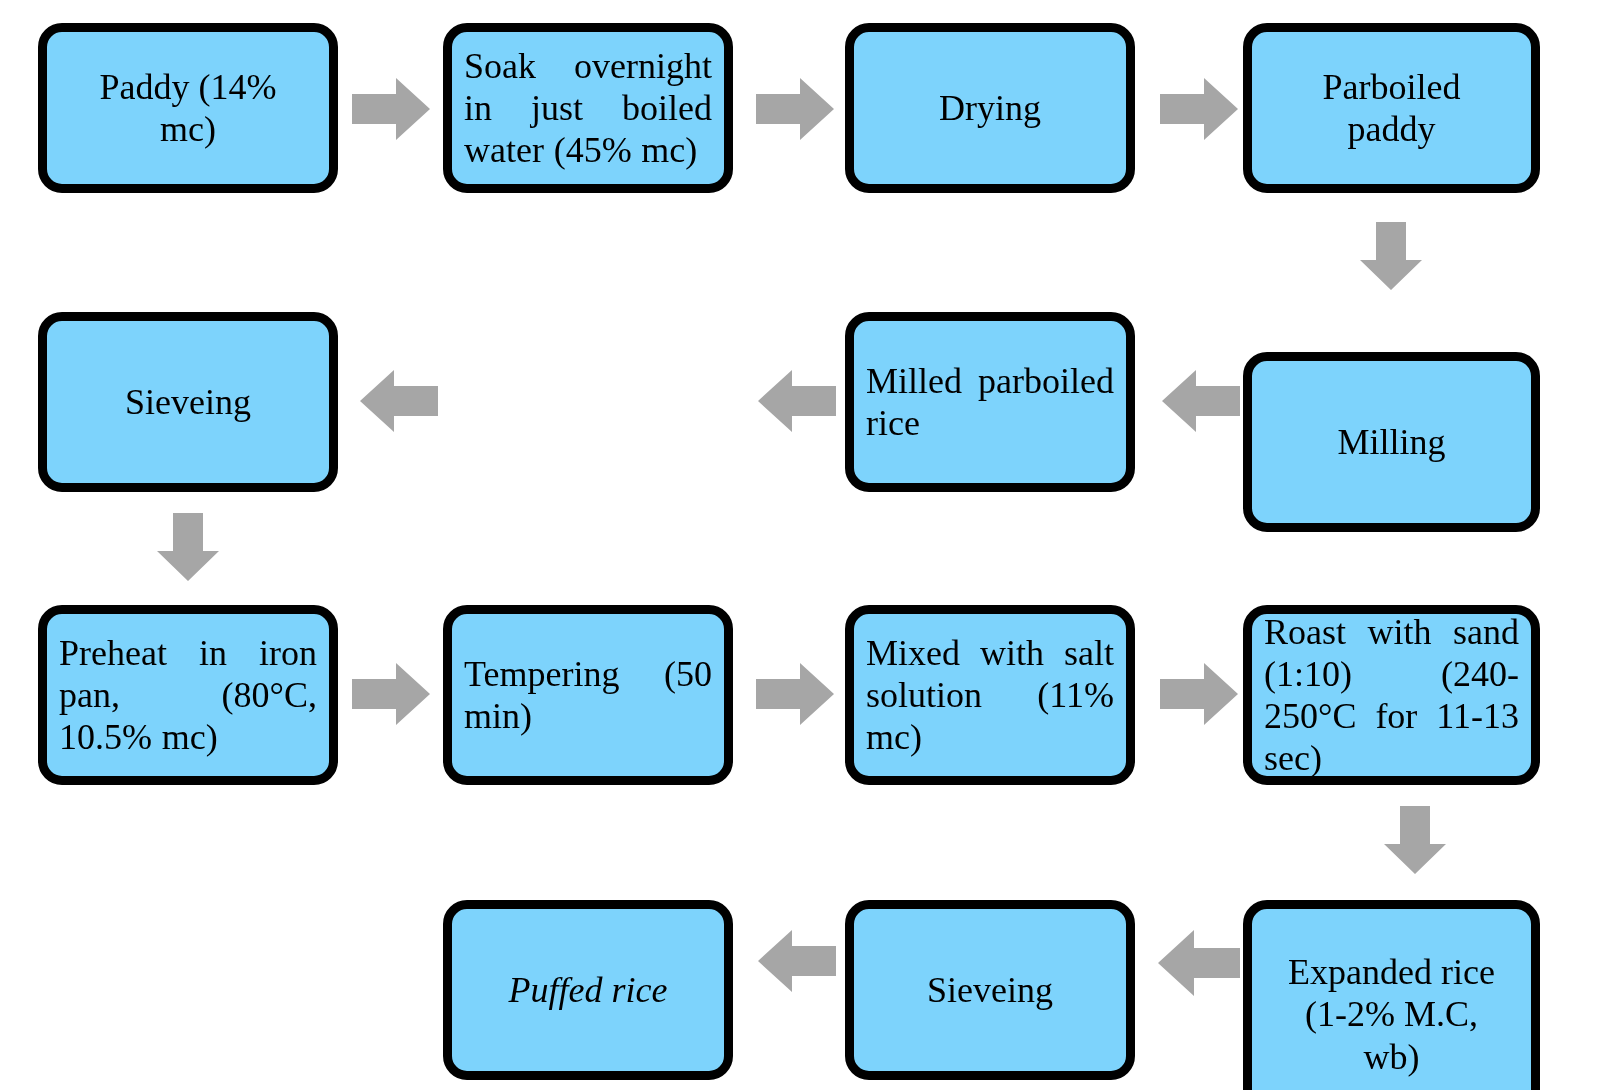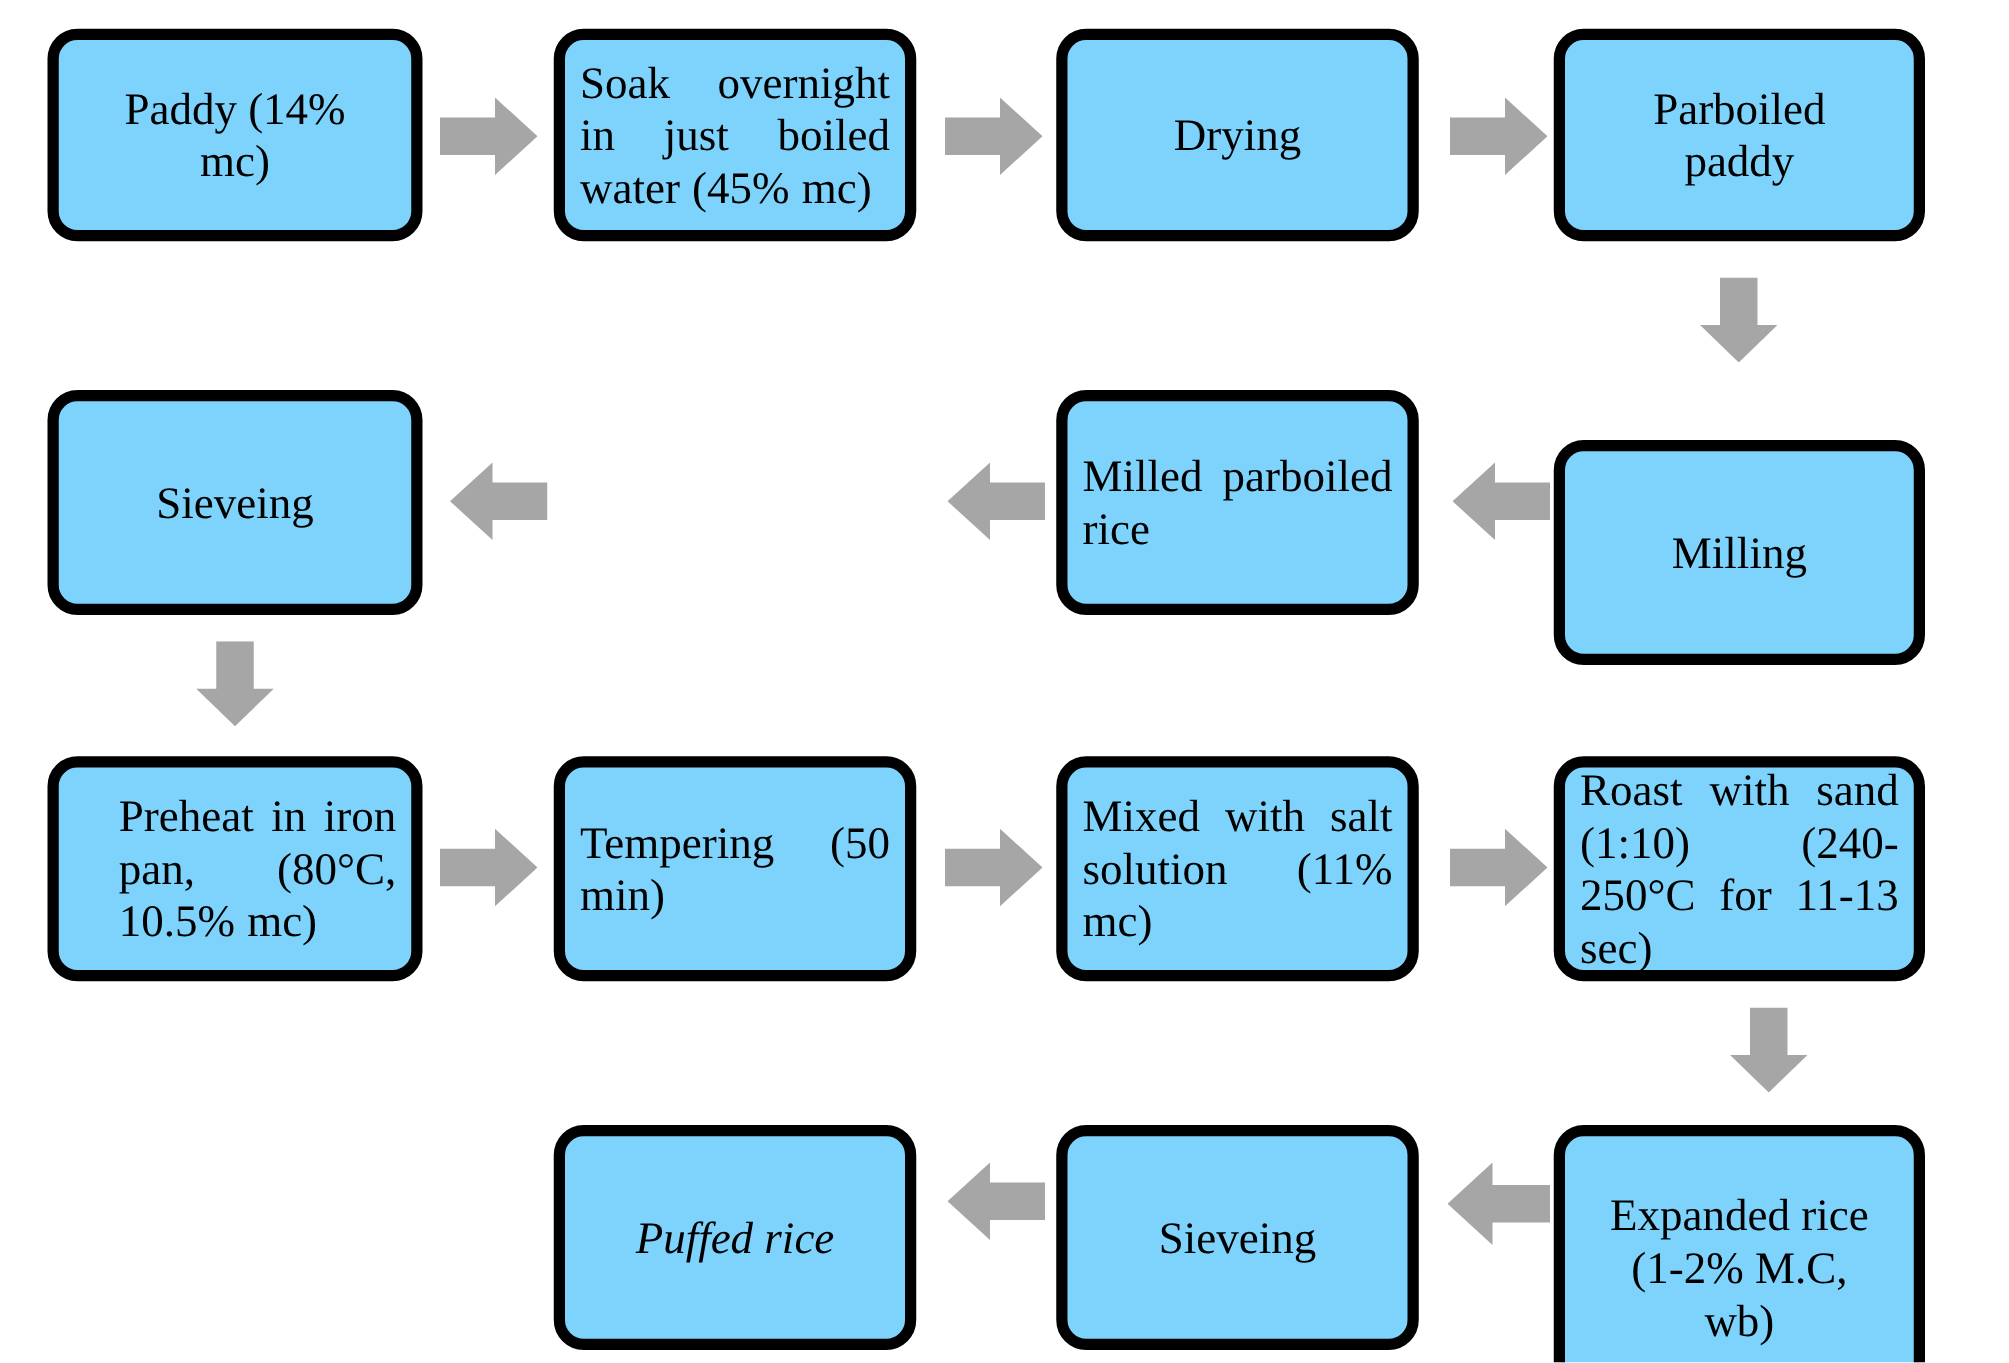--- a/index.html
+++ b/index.html
@@ -128,21 +128,21 @@
   <div class="node align-center" style="left:1243px; top:312px; width:297px; height:180px;margin-top:40px;">
     <span class="node-label">Milling</span>
   </div>
 
   <div class="arrow" style="left:157px; top:513px; width:62px; height:68px;">
     <svg viewBox="0 0 62 68" preserveAspectRatio="none" aria-hidden="true">
       <polygon points="16,0 46,0 46,38 62,38 31,68 0,38 16,38" fill="#a6a6a6"></polygon>
     </svg>
   </div>
 
-  <div class="node align-justify" style="left:38px; top:605px; width:300px; height:180px;padding-left:36px;">
+  <div class="node align-justify" style="left:38px; top:605px; width:300px; height:180px;">
     <span class="node-label">Preheat in iron pan, (80°C, 10.5% mc)</span>
   </div>
 
   <div class="arrow" style="left:352px; top:663px; width:78px; height:62px;">
     <svg viewBox="0 0 78 62" preserveAspectRatio="none" aria-hidden="true">
       <polygon points="0,16 44,16 44,0 78,31 44,62 44,46 0,46" fill="#a6a6a6"></polygon>
     </svg>
   </div>
 
   <div class="node align-justify" style="left:443px; top:605px; width:290px; height:180px;">

